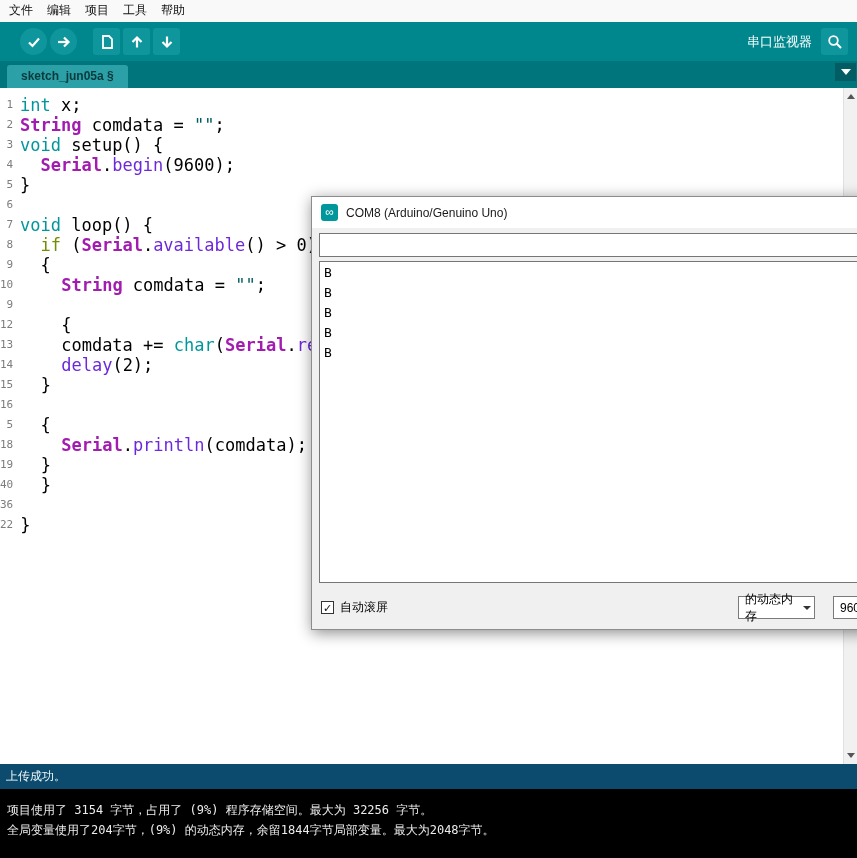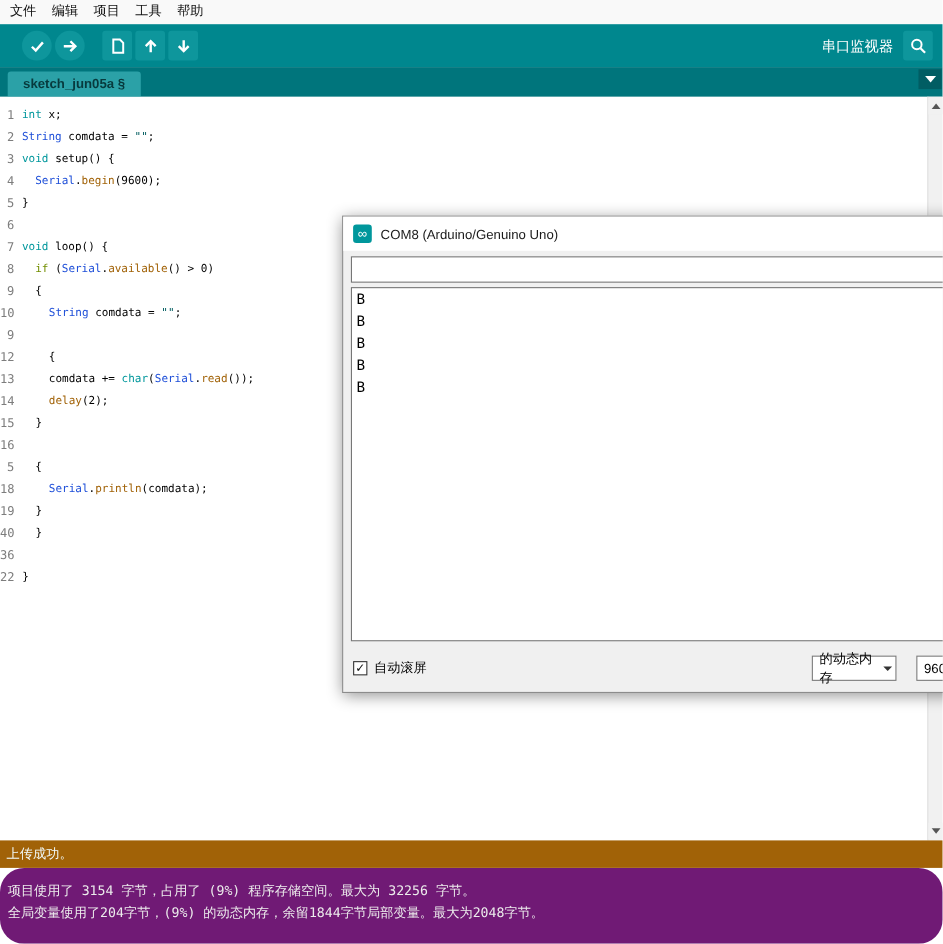--- a/index.html
+++ b/index.html
@@ -23,37 +23,37 @@
   .tabstrip { position:absolute; top:61px; left:0; right:0; height:27px; background:#00757c;font-weight:bold; }
   .tab { position:absolute; left:7px; top:4px; height:23px; background:#2ba1a7; border-radius:3px 3px 0 0; padding:0 14px; font-size:12px; line-height:23px; color:#073a3d; cursor:pointer; }
   .tab-ddbtn { position:absolute; right:1px; top:2px; width:21px; height:18px; background:#015d63; border:none; display:flex; align-items:center; justify-content:center; padding:0; cursor:pointer; }
   .tri-down-white { width:0; height:0; border-left:5px solid transparent; border-right:5px solid transparent; border-top:6px solid #fff; }
 
   
   .editor { position:absolute; top:88px; left:0; right:0; height:676px; background:#fff; }
   .codearea { position:absolute; left:0; top:0; right:14px; bottom:0; overflow:hidden; padding-top:7px; font-family:"DejaVu Sans Mono","Liberation Mono",monospace; }
   .code-row { display:flex; height:20px; }
   .gutter { flex:0 0 20px; text-align:right; padding-right:7px; font-size:11px; line-height:20px; color:#7d7d7d; }
-  .code-text { white-space:pre; font-size:10px; line-height:20px; color:#000; }
+  .code-text { white-space:pre; font-size:17px; line-height:20px; color:#000; }
   .tok-p   { color:#000000; }
   .tok-type{ color:#00979C; }
   .tok-kw  { color:#728E00; }
-  .tok-fn  { color:#a16207; }
-  .tok-cls { color:#1d4ed8; font-weight:normal; }
+  .tok-fn  { color:#6d28d9; }
+  .tok-cls { color:#a21caf; font-weight:bold; }
   .tok-str { color:#005C5F; }
 
   .vscroll { position:absolute; top:0; right:0; width:14px; height:100%; background:#f1f1f1; border-left:1px solid #e0e0e0; }
   .sb-btn { position:absolute; left:0; width:13px; height:15px; background:#f1f1f1; display:flex; align-items:center; justify-content:center; border:none; padding:0; cursor:pointer; }
   .sb-up { top:1px; } .sb-down { bottom:1px; }
   .tri-up-gray { width:0; height:0; border-left:4px solid transparent; border-right:4px solid transparent; border-bottom:5px solid #555; }
   .tri-down-gray { width:0; height:0; border-left:4px solid transparent; border-right:4px solid transparent; border-top:5px solid #555; }
 
   
-  .statusbar { position:absolute; top:764px; left:0; right:0; height:25px; background:#a16207; color:#f2fbfb; font-size:12px; line-height:25px; padding-left:6px; }
-  .console { position:absolute; top:789px; left:0; right:0; height:69px; background:#701a75; color:#ececec; font-family:"DejaVu Sans Mono","Liberation Mono",monospace; font-size:12px; line-height:20px; padding:11px 0 0 7px;border-radius:22px; }
+  .statusbar { position:absolute; top:764px; left:0; right:0; height:25px; background:#0c4a6e; color:#f2fbfb; font-size:12px; line-height:25px; padding-left:6px; }
+  .console { position:absolute; top:789px; left:0; right:0; height:69px; background:#000000; color:#ececec; font-family:"DejaVu Sans Mono","Liberation Mono",monospace; font-size:12px; line-height:20px; padding:11px 0 0 7px; }
 
   
   .monitor { position:absolute; left:311px; top:196px; width:560px; height:434px; background:#f0f0f0; border:1px solid #8c8c8c; box-shadow:1px 3px 14px rgba(0,0,0,.45); z-index:10; }
   .mtitle { position:absolute; top:0; left:0; right:0; height:31px; background:#fff; display:flex; align-items:center; gap:8px; padding-left:9px; font-size:12px; color:#1a1a1a; cursor:default; }
   .micon { width:17px; height:17px; border-radius:3px; background:#00979c; color:#fff; font-size:12px; line-height:17px; text-align:center; flex:0 0 17px; }
   .minput { position:absolute; top:36px; left:7px; width:calc(100% - 14px); height:24px; border:1px solid #767676; font-size:12px; padding:0 5px; background:#fff; }
   .moutput { position:absolute; top:64px; left:7px; width:calc(100% - 14px); height:322px; border:1px solid #767676; background:#fff; font-family:"DejaVu Sans Mono","Liberation Mono",monospace; font-size:13px; line-height:20px; padding:1px 4px; overflow:hidden; cursor:text; }
   .mbottom { position:absolute; bottom:0; left:0; right:0; height:44px; }
   .autoscroll { position:absolute; left:9px; top:14px; display:flex; align-items:center; gap:6px; font-size:12px; color:#000; }
   .cb { width:13px; height:13px; border:1px solid #333; background:#fff; font-size:11px; line-height:12px; text-align:center; color:#0d0d0d; cursor:pointer; }

